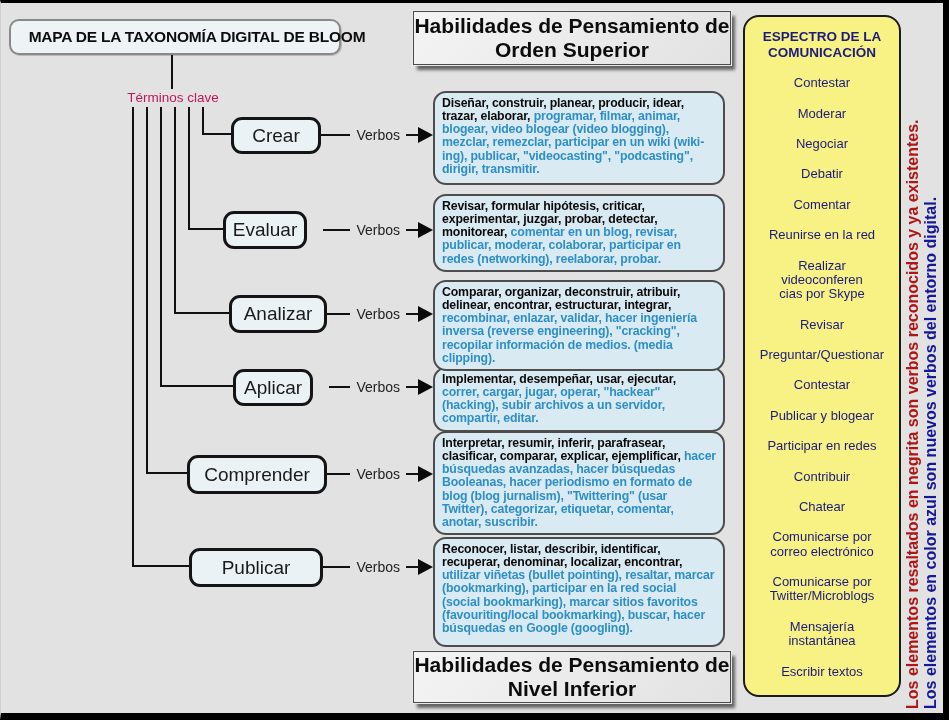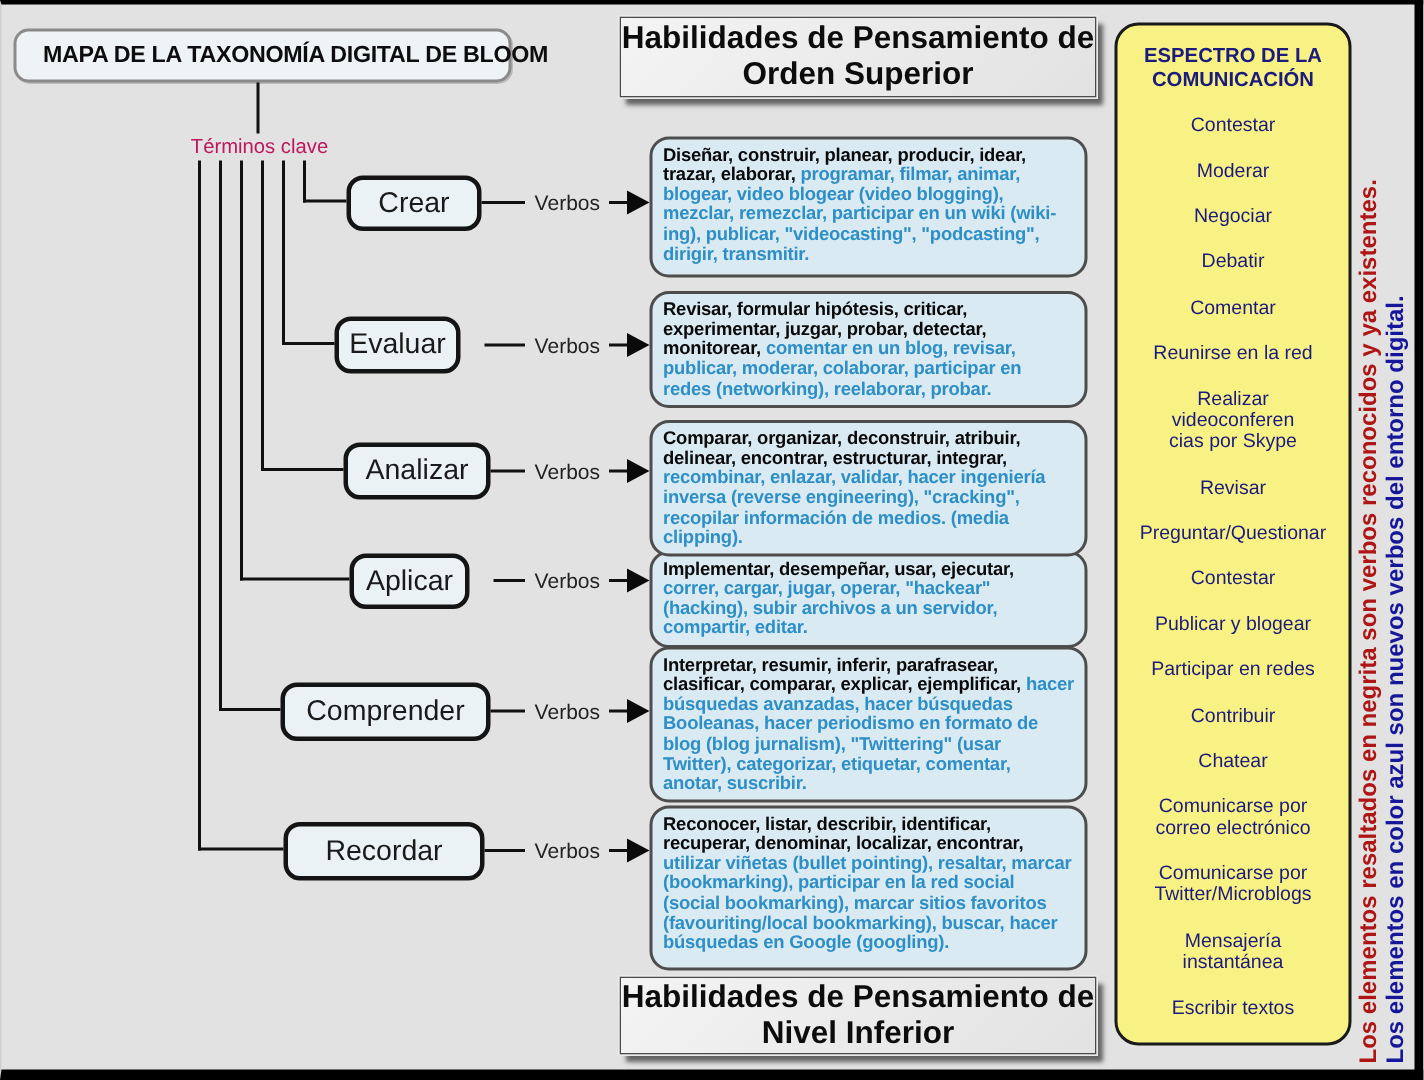--- a/index.html
+++ b/index.html
@@ -96,21 +96,21 @@
   <div class="node" style="left:228px;top:292px;width:98px;height:38px;">
     <span>Analizar</span>
   </div>
   <div class="node" style="left:232px;top:366px;width:80px;height:37px;">
     <span>Aplicar</span>
   </div>
   <div class="node" style="left:186px;top:452px;width:140px;height:39px;">
     <span>Comprender</span>
   </div>
   <div class="node" style="left:188px;top:545px;width:134px;height:39px;">
-    <span>Recordar</span>
+    <span>Publicar</span>
   </div>
 
   <div class="vrow" style="left:320px;top:124px;width:112px;">
     <span class="hline"></span>
       <span class="vlabel">Verbos</span>
       <span class="hline short"></span>
       <span class="tri"></span>
   </div>
   <div class="vrow" style="left:322px;top:219px;width:110px;">
     <span class="hline"></span>

